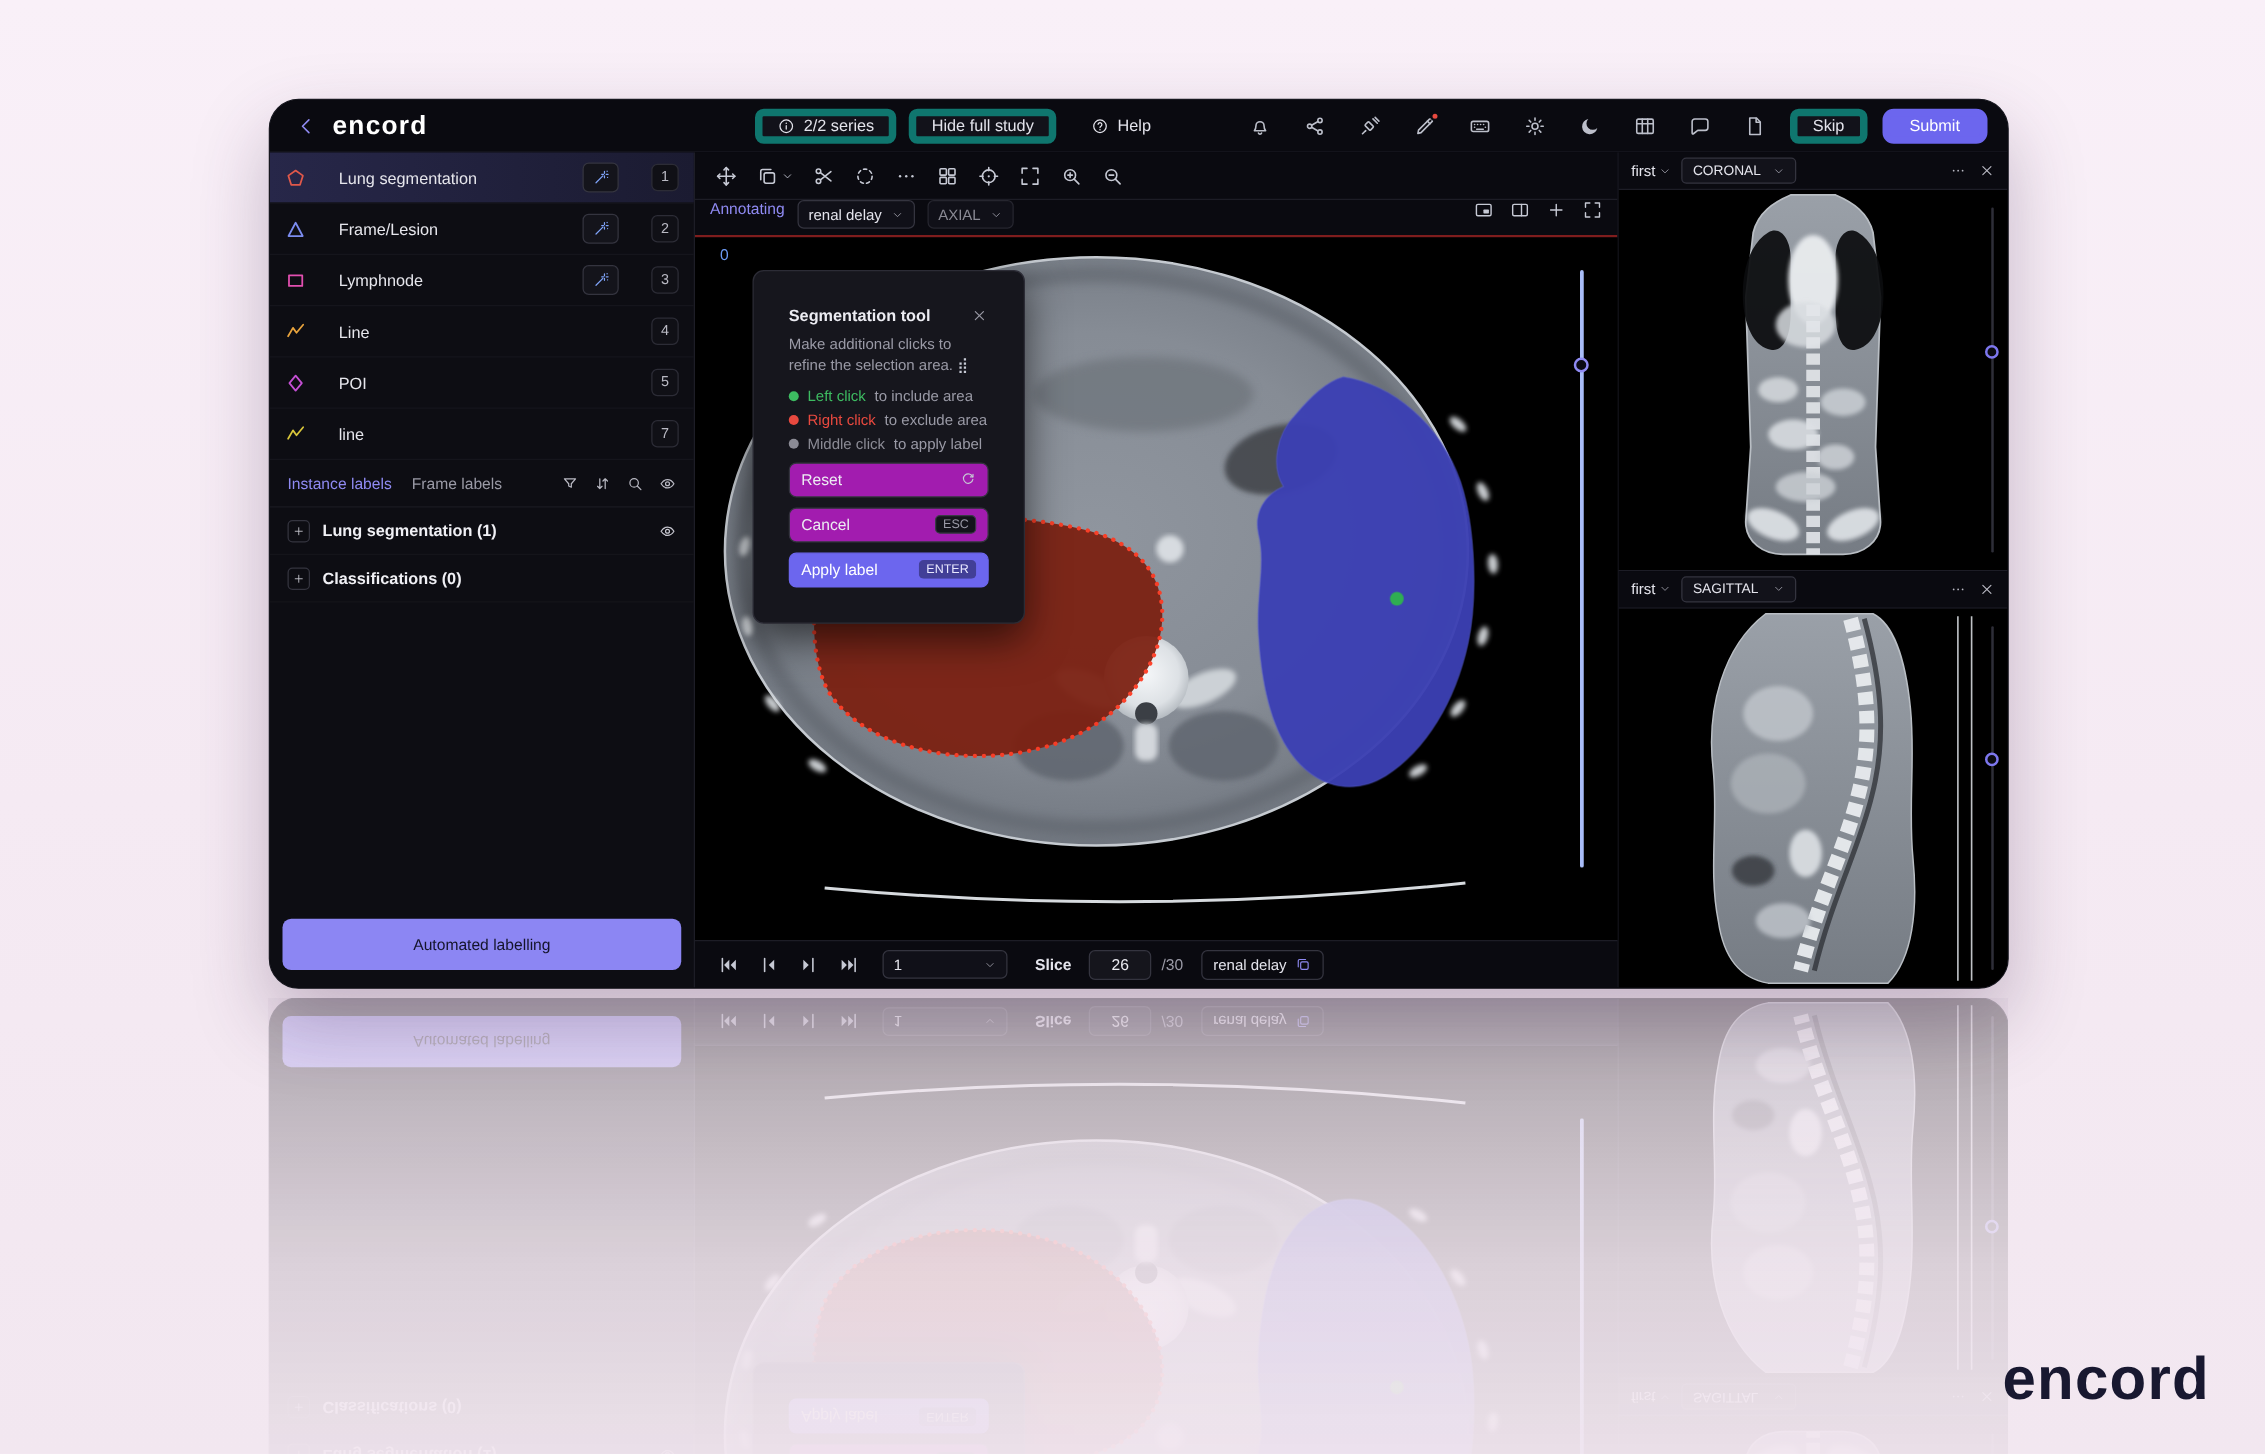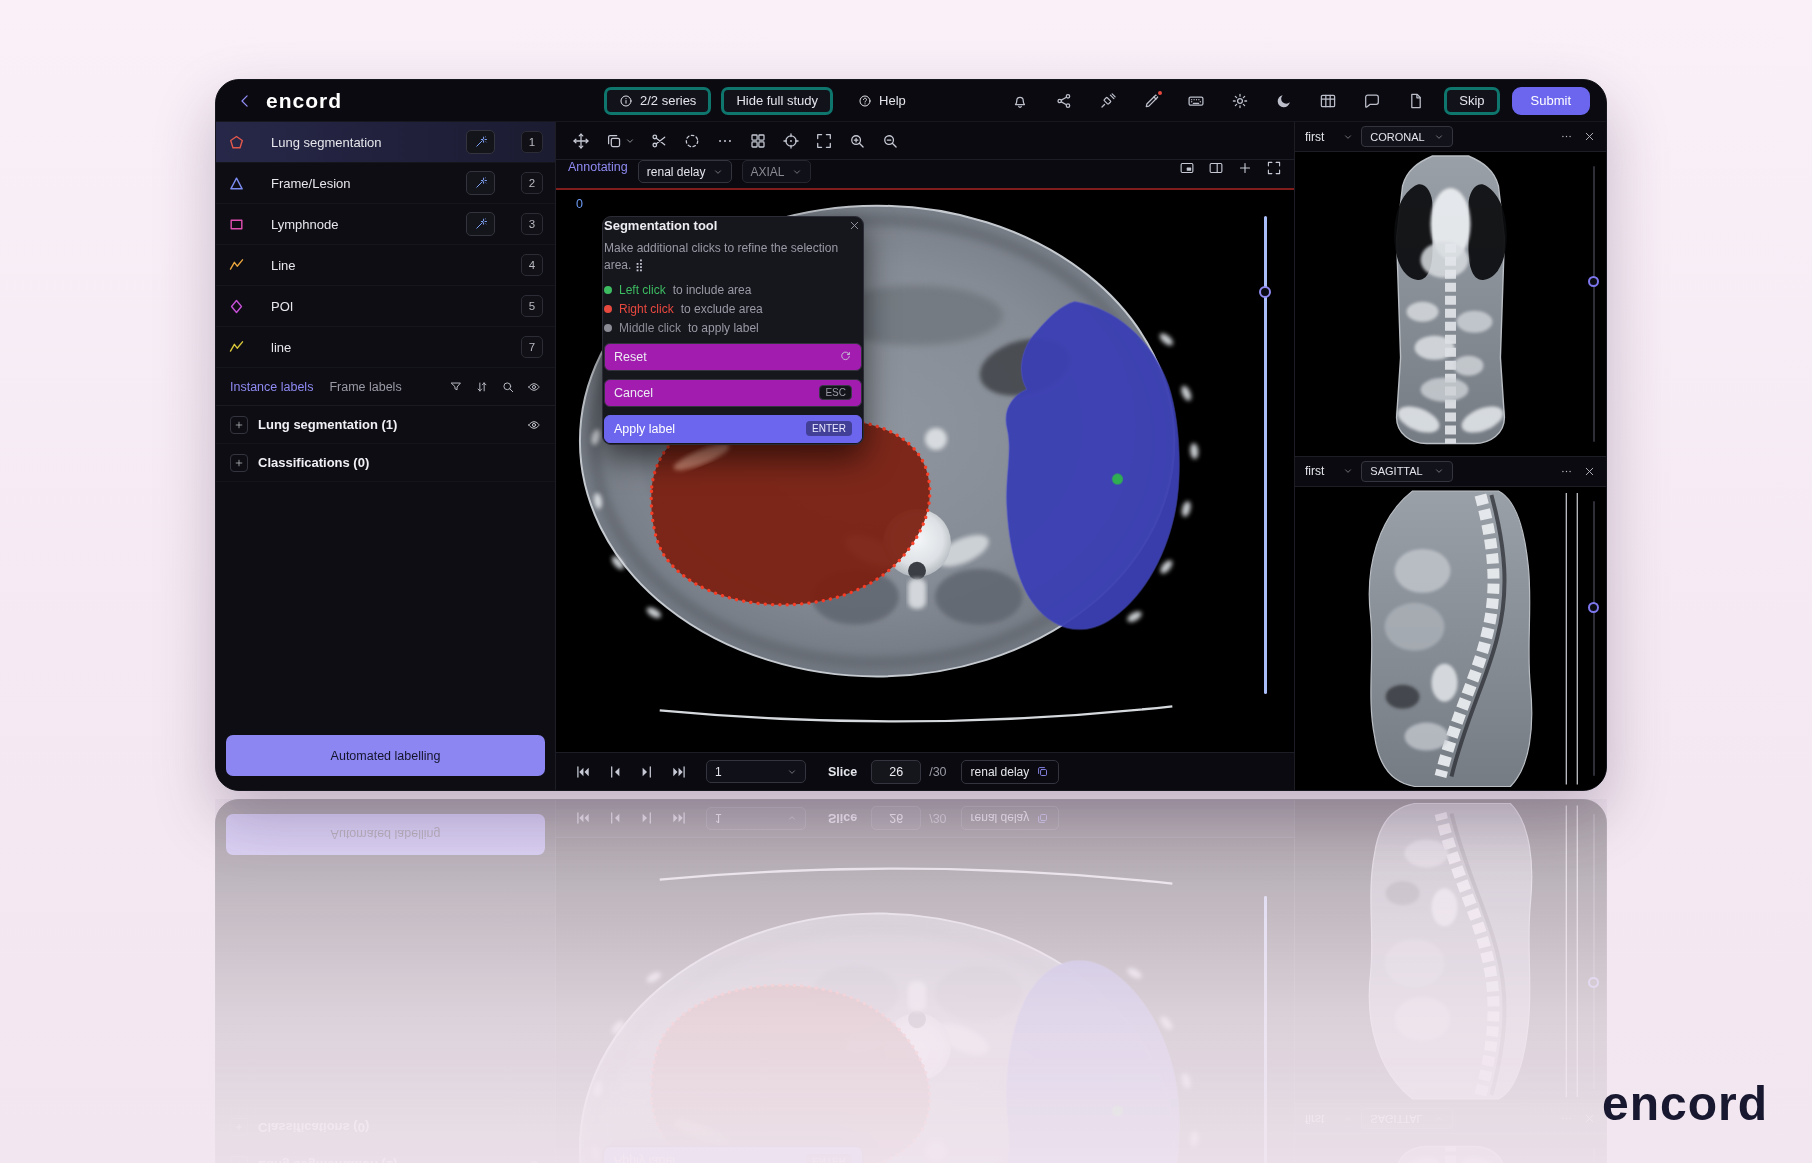--- a/index.html
+++ b/index.html
@@ -17,21 +17,21 @@
   .icon{display:inline-flex;width:18px;height:18px;flex:none}
   .icon svg{width:100%;height:100%}
   .i16{width:16px;height:16px}.i14{width:14px;height:14px}.i13{width:13px;height:13px}.i10{width:10px;height:10px}
 
   
   .topbar{height:42px;flex:0 0 42px;display:flex;align-items:center;padding:0 16px;background:#0a0a10;border-bottom:1px solid #17171f}
   .tb-left{display:flex;align-items:center;gap:8px;width:372px;flex:none}
   .back-btn{background:none;border:none;color:#8f8af2;width:26px;height:26px;display:flex;align-items:center;justify-content:center;cursor:pointer}
   .logo{color:#fff;font-size:21px;font-weight:700;letter-spacing:1px}
   .tb-center{display:flex;align-items:center;gap:10px}
-  .chip{height:28px;display:inline-flex;align-items:center;gap:7px;padding:0 12px;border:3px solid #0f766e;
+  .chip{height:28px;display:inline-flex;align-items:center;gap:7px;padding:0 12px;border:6px solid #0f766e;
     border-radius:7px;background:#12121a;color:#e4e4ec;font-size:13px;cursor:pointer;font-family:inherit}
   .chip.ghost{border-color:transparent;background:none}
   .chip.primary{background:#6c66ee;border-color:#6c66ee;color:#fff;border-radius:9px;padding:0 16px}
   .tb-right{margin-left:auto;display:flex;align-items:center;gap:12px}
   .icon-btn{position:relative;width:32px;height:32px;border:none;background:none;color:#bcbfca;display:flex;align-items:center;justify-content:center;cursor:pointer}
   .notif{position:absolute;top:4px;right:4px;width:8px;height:8px;border-radius:50%;background:#e8493f;border:2px solid #0a0a10}
 
   
   .wbody{flex:1;display:flex;min-height:0}
 
@@ -76,22 +76,22 @@
 
   .canvas{flex:1;position:relative;background:#000;overflow:hidden}
   .canvas > svg{position:absolute;inset:0;width:100%;height:100%}
   .slice-corner{position:absolute;left:20px;top:7px;color:#6d9bf5;font-size:12.5px;z-index:3}
   .vslider{position:absolute;right:22px;top:26px;bottom:58px;width:14px;z-index:3;cursor:pointer}
   .vslider .track{position:absolute;left:6px;top:0;bottom:0;width:2.5px;border-radius:2px;background:var(--slider_blue,#a9bdf8)}
   .vslider .handle{position:absolute;left:1px;top:70px;width:12px;height:12px;border-radius:50%;
     border:2.5px solid #8f8af2;background:#0a0a14}
 
   
-  .seg-popup{position:absolute;left:46px;top:26px;width:262px;background:#16161d;border:1px solid #2c2c36;border-radius:9px;
-    padding:1px;z-index:5;box-shadow:0 12px 32px rgba(0,0,0,.6)}
+  .seg-popup{position:absolute;left:46px;top:26px;width:218px;background:#16161d;border:1px solid #2c2c36;border-radius:9px;
+    padding:28px;z-index:5;box-shadow:0 12px 32px rgba(0,0,0,.6)}
   .sp-head{display:flex;align-items:center;justify-content:space-between;margin-bottom:7px}
   .sp-title{color:#ececf2;font-size:13px;font-weight:700}
   .sp-close{background:none;border:none;color:#9a9aa6;width:14px;height:14px;display:flex;cursor:pointer;padding:0}
   .sp-desc{color:#9a9aa6;font-size:12px;line-height:1.45;margin-bottom:8px}
   .spinner{color:#c6c9d4}
   .sp-hint{display:flex;align-items:center;gap:7px;font-size:12px;color:#9a9aa6;margin:5px 0}
   .dot{width:8px;height:8px;border-radius:50%;background:currentColor;flex:none}
   .sp-btn{width:100%;height:28px;display:flex;align-items:center;justify-content:space-between;padding:0 9px;margin-top:8px;
     border:1px solid #34343f;border-radius:6px;background:#a21caf;color:#ececf2;font-size:12.5px;cursor:pointer;font-family:inherit}
   .sp-btn .icon{color:#c6c9d4}
@@ -109,21 +109,21 @@
   .slice-total{color:#9a9aa6;font-size:12.5px;margin-left:-6px}
   .series-badge{height:24px;display:inline-flex;align-items:center;gap:7px;padding:0 9px;border:1px solid #34343f;
     border-radius:5px;color:#e4e4ec;font-size:12px}
   .series-badge .icon{color:#8f8af2}
 
   
   .panels{width:312px;flex:0 0 312px;display:flex;flex-direction:column;border-left:1px solid #1d1d26;background:#050508;min-height:0}
   .panel{flex:1;display:flex;flex-direction:column;min-height:0}
   .panel + .panel{border-top:1px solid #1d1d26}
   .p-header{height:30px;flex:0 0 30px;display:flex;align-items:center;gap:8px;padding:0 10px;background:#0a0a10;border-bottom:1px solid #1d1d26}
-  .p-series{display:inline-flex;align-items:center;gap:19px;background:none;border:none;color:#e4e4ec;font-size:12px;cursor:pointer;font-family:inherit}
+  .p-series{display:inline-flex;align-items:center;gap:3px;background:none;border:none;color:#e4e4ec;font-size:12px;cursor:pointer;font-family:inherit}
   .p-series .icon{color:#9a9aa6}
   .p-plane{width:92px;height:21px;display:inline-flex;align-items:center;justify-content:space-between;padding:0 8px;
     border:1px solid #34343f;border-radius:4px;background:#12121a;color:#e4e4ec;font-size:11px;cursor:pointer;font-family:inherit}
   .p-plane .icon{color:#9a9aa6}
   .p-actions{margin-left:auto;display:flex;gap:10px;color:#b9b9c3}
   .p-image{flex:1;position:relative;overflow:hidden;background:#000}
   .p-image > svg{position:absolute;inset:0;width:100%;height:100%}
   .pslider{position:absolute;right:6px;top:14px;bottom:14px;width:12px;z-index:3;cursor:pointer}
   .pslider .ptrack{position:absolute;left:5px;top:0;bottom:0;width:2px;background:#2e2e38;border-radius:2px}
   .pslider .phandle{position:absolute;left:0;width:11px;height:11px;border-radius:50%;border:2.5px solid #7d77ee;background:#0b0b12}

